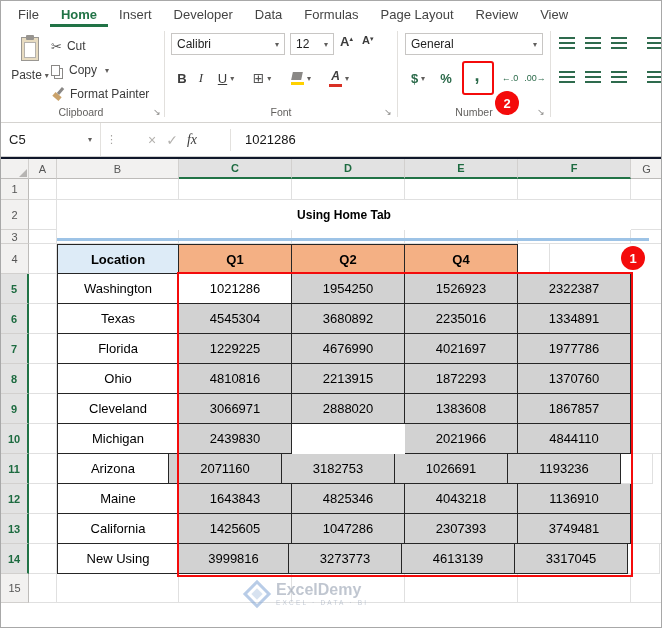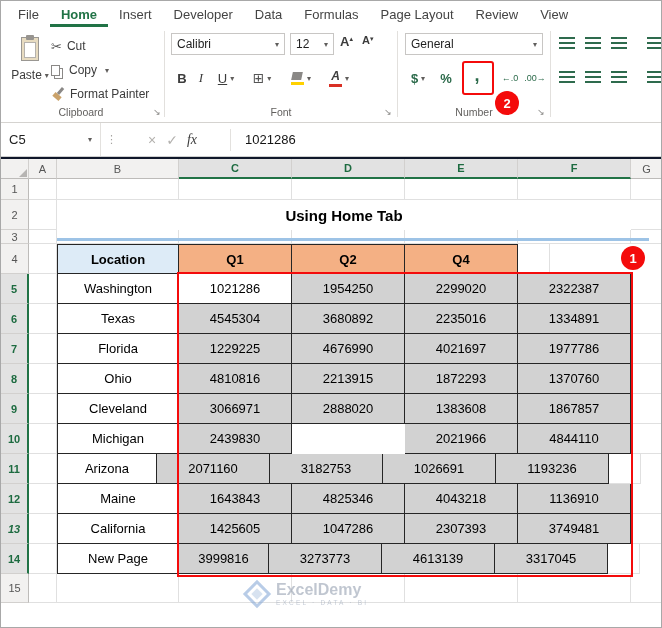--- a/index.html
+++ b/index.html
@@ -67,21 +67,21 @@
   .grid{position:absolute;left:0;top:158px;width:100%;height:470px;background:#fff;overflow:hidden;z-index:1}
   .grow{display:flex}
   .cell{flex:none;display:flex;align-items:center;justify-content:center;font-size:13px;color:#000;height:100%;overflow:hidden;white-space:nowrap}
   .ch{background:#f2f1f0;border-right:1px solid #d2d0ce;border-bottom:1px solid #bdbbb9;font-size:11px;color:#555}
   .ch.sel{background:#e2e2e2;color:#1d6b40;font-weight:700;border-bottom:2px solid var(--accent-green)}
   .corner{position:relative}
   .corner-tri{position:absolute;right:1px;bottom:1px;width:0;height:0;border-left:8px solid transparent;border-bottom:8px solid #b7b5b3}
   .rheadcell{background:#f2f1f0;border-right:1px solid #bdbbb9;border-bottom:1px solid #d2d0ce;font-size:11px;color:#555}
   .rheadcell.sel{background:#e2e2e2;color:#1d6b40;font-weight:700;border-right:2px solid var(--accent-green)}
   .pc{background:#fff;border-right:1px solid #e0e0e0;border-bottom:1px solid #e0e0e0}
-  .title-cell{font-weight:700;font-size:15px;background:#fff}
+  .title-cell{font-weight:700;font-size:12px;background:#fff}
   .tcell{border-right:1px solid #262626;border-bottom:1px solid #262626}
   .tcell.tl{border-left:1px solid #262626}
   .tcell.tt{border-top:1px solid #262626}
   .th{font-weight:700}
   .th.loc{background:var(--location-header-fill)}
   .th.q{background:var(--q-header-fill)}
   .loc-cell{background:#fff}
   .val{background:var(--selection-fill)}
   .val.active{background:#fff}
 
@@ -274,21 +274,21 @@
         <div class="cell tcell th q tt" style="width: 113px;">Q2</div>
         <div class="cell tcell th q tt" style="width: 113px;">Q4</div>
         <div class="cell pc" style="width: 32px;"></div>
       </div>
       <div class="grow" style="height: 30px;">
         <div class="cell rheadcell sel" style="width: 28px;">5</div>
         <div class="cell pc" style="width: 28px;"></div>
         <div class="cell tcell loc-cell tl" style="width: 122px;">Washington</div>
         <div class="cell tcell val active" style="width: 113px;">1021286</div>
         <div class="cell tcell val" style="width: 113px;">1954250</div>
-        <div class="cell tcell val" style="width: 113px;">2299020</div>
+        <div class="cell tcell val" style="width: 113px;">1526923</div>
         <div class="cell tcell val" style="width: 113px;">2322387</div>
         <div class="cell pc" style="width: 32px;"></div>
       </div>
       <div class="grow" style="height: 30px;">
         <div class="cell rheadcell sel" style="width: 28px;">6</div>
         <div class="cell pc" style="width: 28px;"></div>
         <div class="cell tcell loc-cell tl" style="width: 122px;">Texas</div>
         <div class="cell tcell val" style="width: 113px;">4545304</div>
         <div class="cell tcell val" style="width: 113px;">3680892</div>
         <div class="cell tcell val" style="width: 113px;">2235016</div>
@@ -331,52 +331,52 @@
         <div class="cell tcell loc-cell tl" style="width: 122px;">Michigan</div>
         <div class="cell tcell val" style="width: 113px;">2439830</div>
         <div class="cell tcell val" style="width: 113px; margin-top: 30px;">1926610</div>
         <div class="cell tcell val" style="width: 113px;">2021966</div>
         <div class="cell tcell val" style="width: 113px;">4844110</div>
         <div class="cell pc" style="width: 32px;"></div>
       </div>
       <div class="grow" style="height: 30px;">
         <div class="cell rheadcell sel" style="width: 28px;">11</div>
         <div class="cell pc" style="width: 28px;"></div>
-        <div class="cell tcell loc-cell tl" style="width: 100px; text-align: right;">Arizona</div>
+        <div class="cell tcell loc-cell tl" style="width: 112px; text-align: right;">Arizona</div>
         <div class="cell tcell val" style="width: 113px;">2071160</div>
         <div class="cell tcell val" style="width: 113px;">3182753</div>
         <div class="cell tcell val" style="width: 113px;">1026691</div>
         <div class="cell tcell val" style="width: 113px;">1193236</div>
         <div class="cell pc" style="width: 32px;"></div>
       </div>
       <div class="grow" style="height: 30px;">
         <div class="cell rheadcell sel" style="width: 28px;">12</div>
         <div class="cell pc" style="width: 28px;"></div>
         <div class="cell tcell loc-cell tl" style="width: 122px;">Maine</div>
         <div class="cell tcell val" style="width: 113px;">1643843</div>
         <div class="cell tcell val" style="width: 113px;">4825346</div>
         <div class="cell tcell val" style="width: 113px;">4043218</div>
         <div class="cell tcell val" style="width: 113px;">1136910</div>
         <div class="cell pc" style="width: 32px;"></div>
       </div>
       <div class="grow" style="height: 30px;">
-        <div class="cell rheadcell sel" style="width: 28px; font-style: italic;">13</div>
+        <div class="cell rheadcell sel" style="width: 28px;">13</div>
         <div class="cell pc" style="width: 28px;"></div>
         <div class="cell tcell loc-cell tl" style="width: 122px;">California</div>
         <div class="cell tcell val" style="width: 113px;">1425605</div>
         <div class="cell tcell val" style="width: 113px;">1047286</div>
         <div class="cell tcell val" style="width: 113px;">2307393</div>
         <div class="cell tcell val" style="width: 113px;">3749481</div>
         <div class="cell pc" style="width: 32px;"></div>
       </div>
       <div class="grow" style="height: 30px;">
         <div class="cell rheadcell sel" style="width: 28px;">14</div>
         <div class="cell pc" style="width: 28px;"></div>
-        <div class="cell tcell loc-cell tl" style="width: 122px;">New Page</div>
-        <div class="cell tcell val" style="width: 90px;">3999816</div>
+        <div class="cell tcell loc-cell tl" style="width: 122px;">New Using</div>
+        <div class="cell tcell val" style="width: 110px;">3999816</div>
         <div class="cell tcell val" style="width: 113px;">3273773</div>
         <div class="cell tcell val" style="width: 113px;">4613139</div>
         <div class="cell tcell val" style="width: 113px; text-align: center;">3317045</div>
         <div class="cell pc" style="width: 32px;"></div>
       </div>
       <div class="grow" style="height: 29px;">
         <div class="cell rheadcell" style="width: 28px;">15</div>
         <div class="cell pc" style="width: 28px;"></div>
         <div class="cell pc" style="width: 122px;"></div>
         <div class="cell pc" style="width: 113px;"></div>

